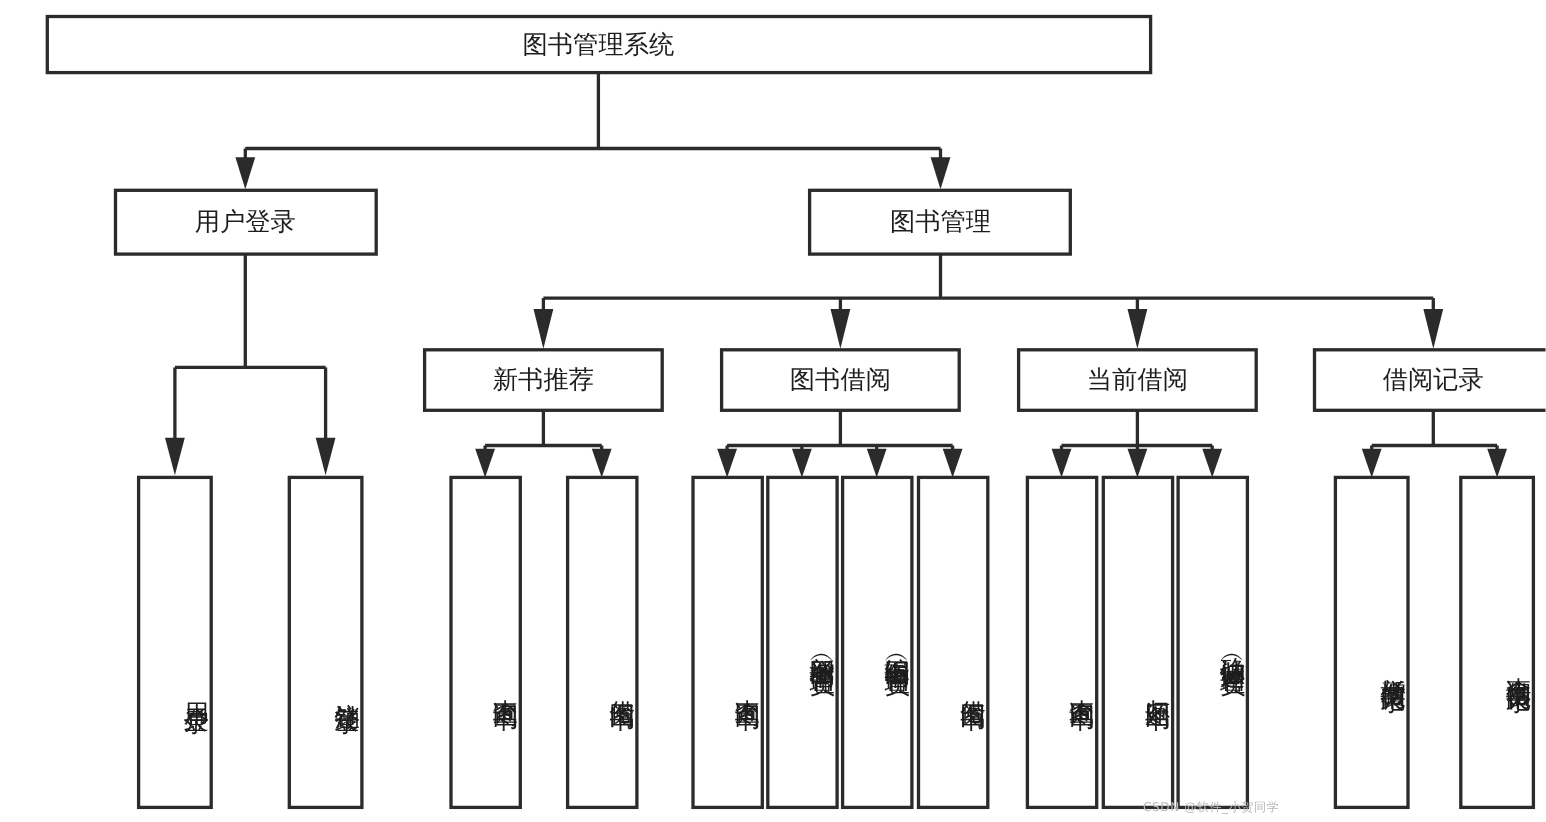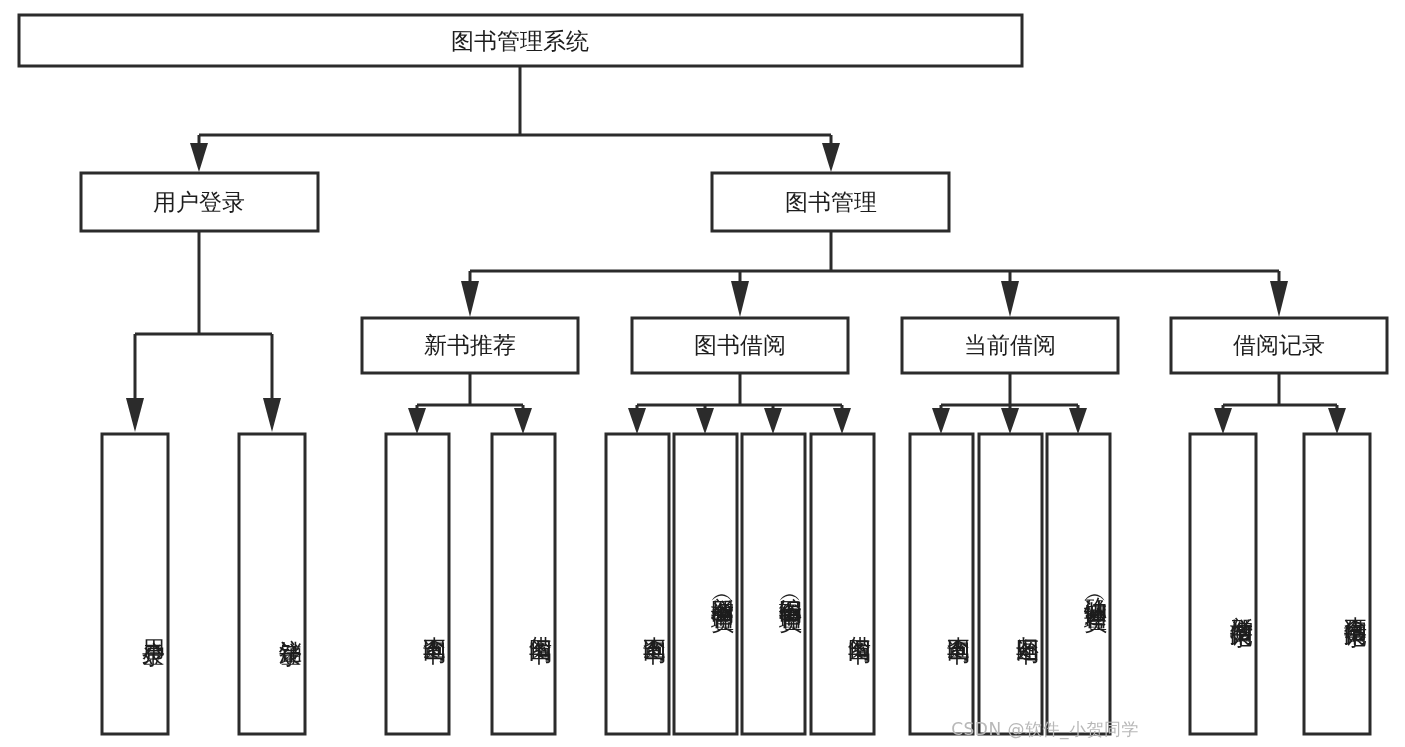--- a/index.html
+++ b/index.html
@@ -11,20 +11,21 @@
     width: 1405px;
     height: 747px;
     font-family: "DejaVu Sans", "Liberation Sans", sans-serif;
     overflow: hidden;
     position: relative;
   }
   #diagram-root {
     position: relative;
     width: 1147px;
     height: 747px;
+    margin-left: 24px;
   }
   svg#tree-svg {
     position: absolute;
     top: 0;
     left: 0;
     width: 1405px;
     height: 747px;
     display: block;
   }
   .node-box {
@@ -62,21 +63,21 @@
     color: #1d1d1d;
     letter-spacing: 2px;
     white-space: nowrap;
     pointer-events: none;
   }
   .watermark {
     position: absolute;
     right: 8px;
     bottom: 6px;
     font-family: "DejaVu Sans", "Liberation Sans", sans-serif;
-    font-size: 17px;
+    font-size: 11px;
     color: #b8b8b8;
     letter-spacing: 0.5px;
     white-space: nowrap;
     text-align: right;
   }
 </style>
 </head>
 <body>
 
 <div id="diagram-root">

